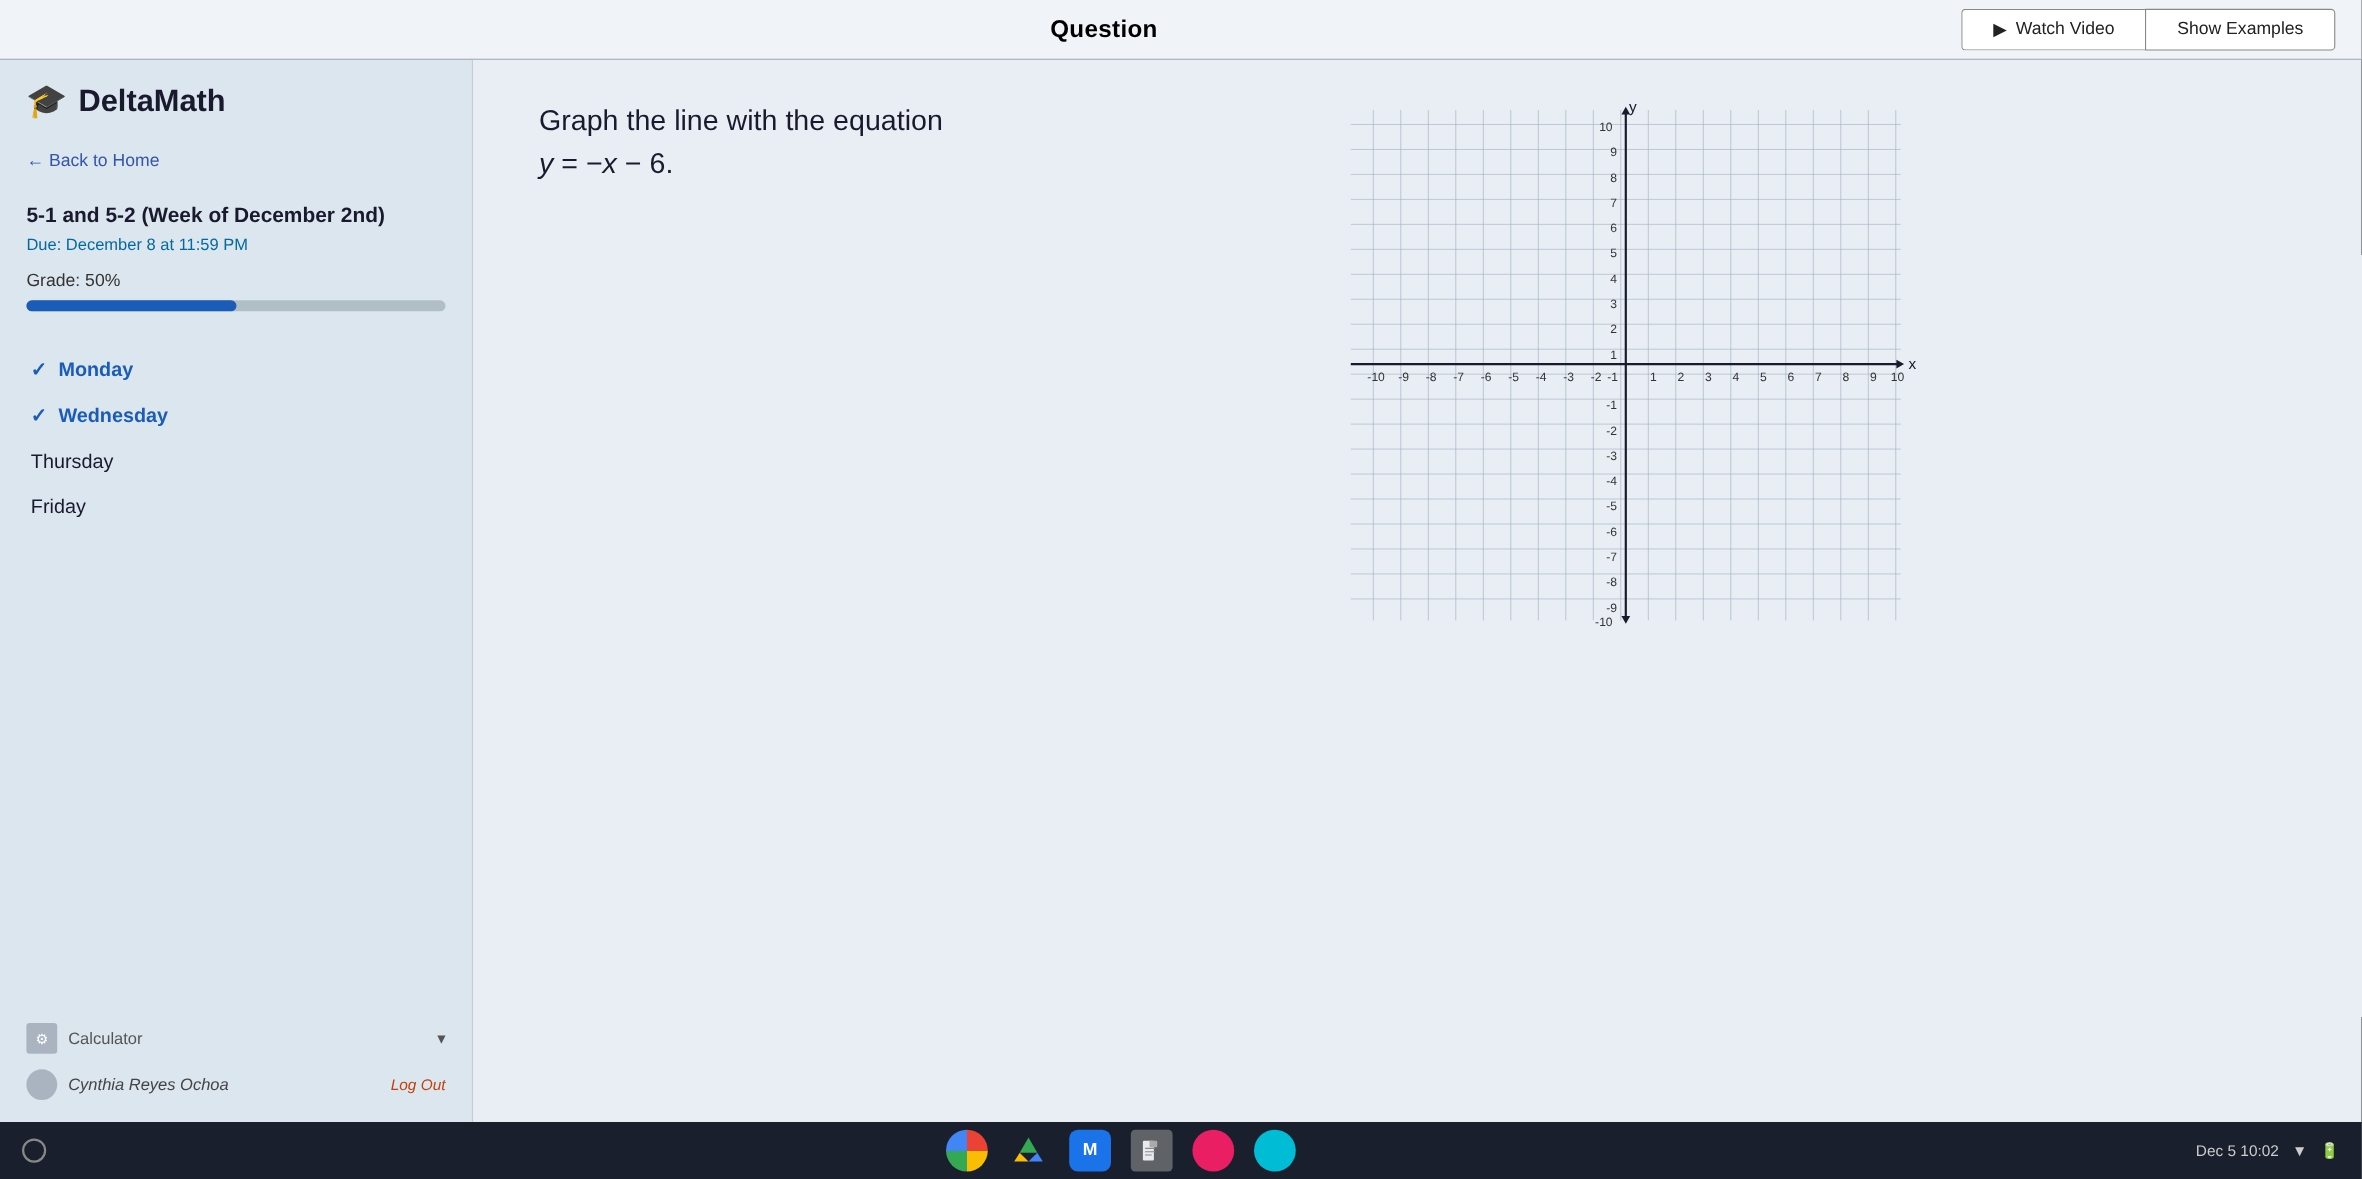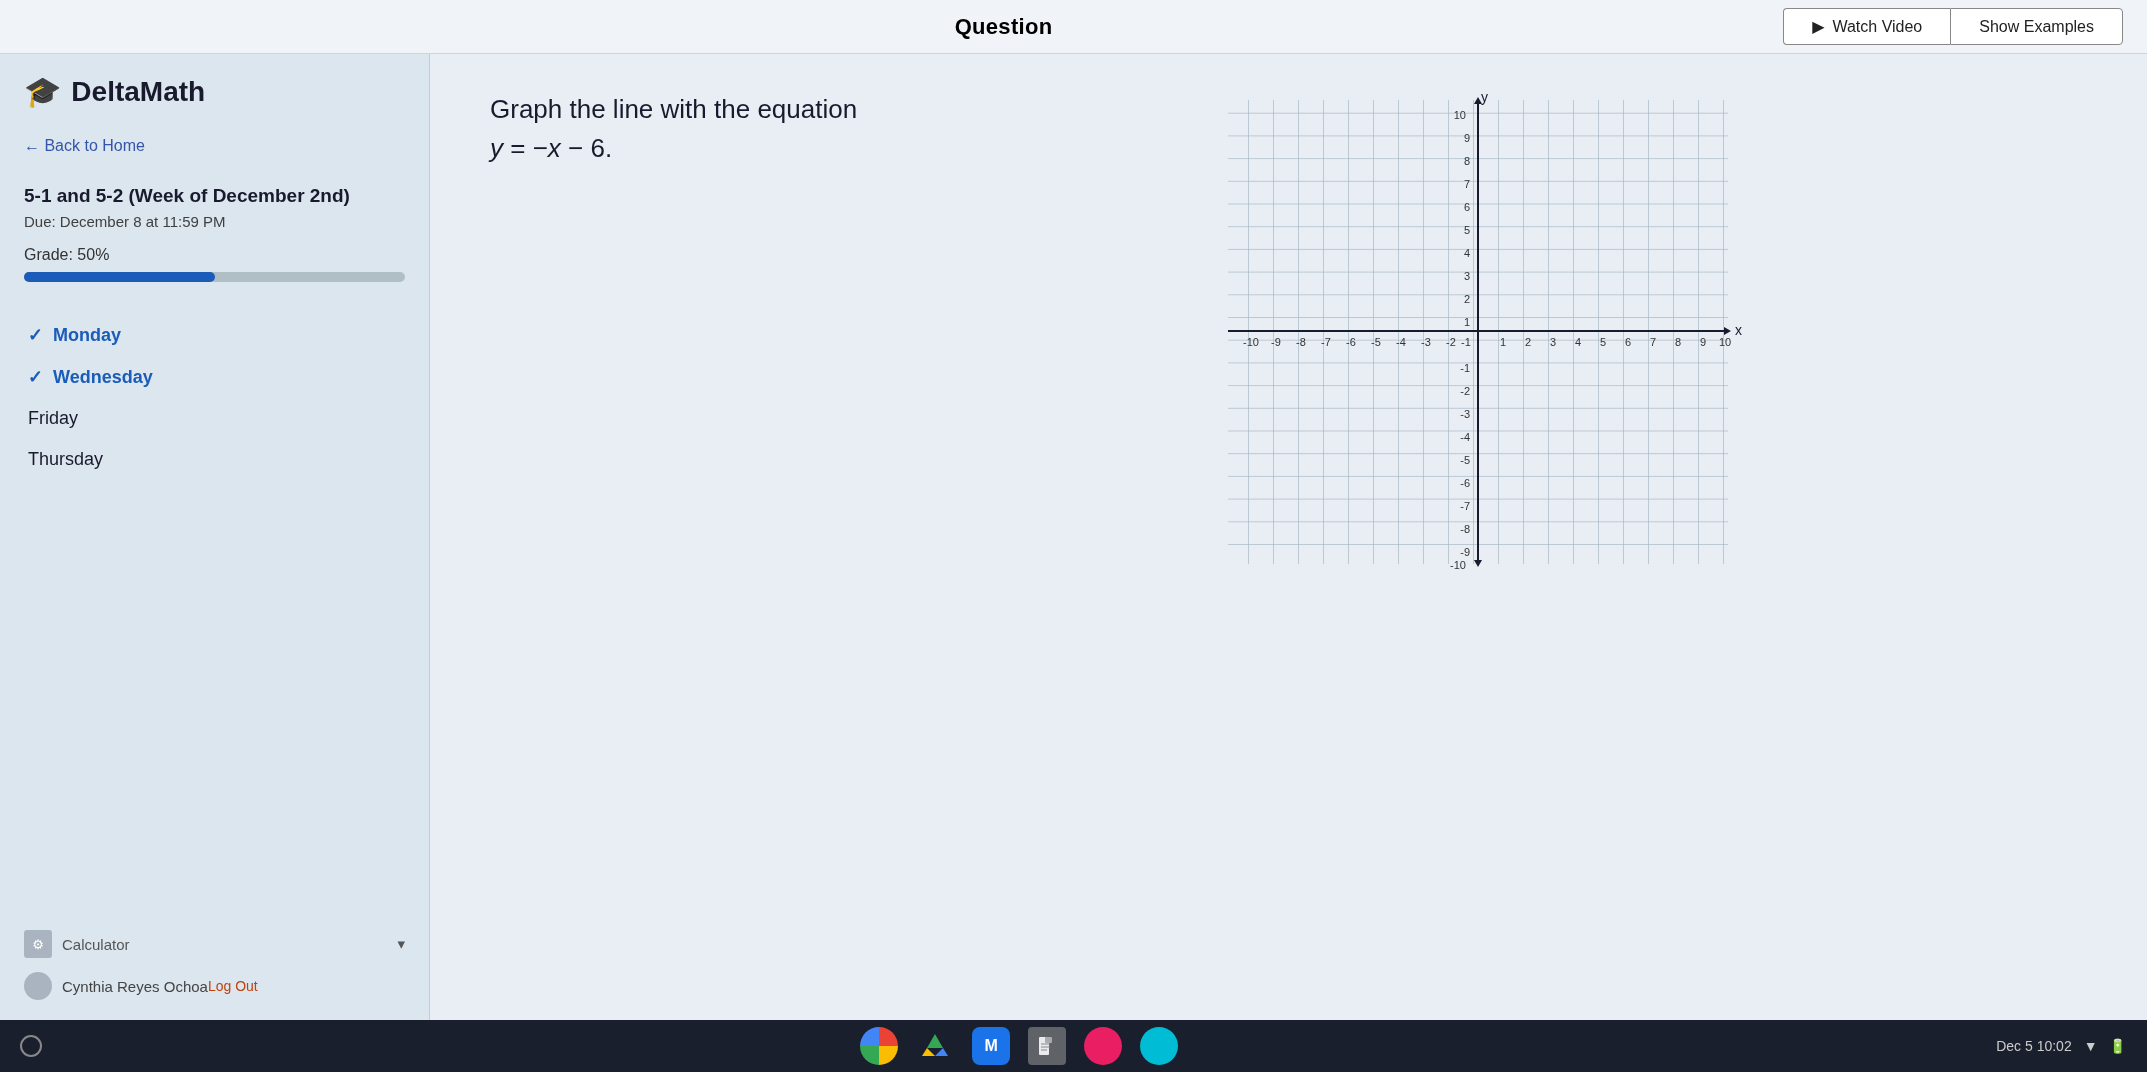--- a/index.html
+++ b/index.html
@@ -110,21 +110,21 @@
 
     .assignment-title {
       font-size: 19px;
       font-weight: 700;
       color: #1a1a2e;
       margin-bottom: 6px;
     }
 
     .due-date {
       font-size: 15px;
-      color: #404040;
+      color: #0369a1;
       margin-bottom: 16px;
     }
 
     .grade-label {
       font-size: 16px;
       color: #333;
       margin-bottom: 8px;
     }
 
     .progress-bar-bg {
@@ -187,21 +187,22 @@
       display: flex;
       align-items: center;
       justify-content: center;
       font-size: 13px;
       color: #fff;
     }
 
     .user-row {
       display: flex;
       align-items: center;
-      justify-content: flex-start;
+      justify-content: space-between;
+      font-style: italic;
     }
 
     .user-info {
       display: flex;
       align-items: center;
       gap: 10px;
       font-size: 15px;
       color: #444;
     }
 
@@ -330,24 +331,24 @@
 
     <div class="nav-item completed">
       <span class="checkmark">✓</span>
       <span>Monday</span>
     </div>
     <div class="nav-item completed">
       <span class="checkmark">✓</span>
       <span>Wednesday</span>
     </div>
     <div class="nav-item">
+      <span>Thursday</span>
+    </div>
+    <div class="nav-item">
       <span>Friday</span>
-    </div>
-    <div class="nav-item">
-      <span>Thursday</span>
     </div>
 
     <div class="sidebar-bottom">
       <div class="calculator-row">
         <div class="calc-icon">⚙</div>
         <span>Calculator</span>
         <span style="margin-left:auto;">▾</span>
       </div>
       <div class="user-row">
         <div class="user-info">

